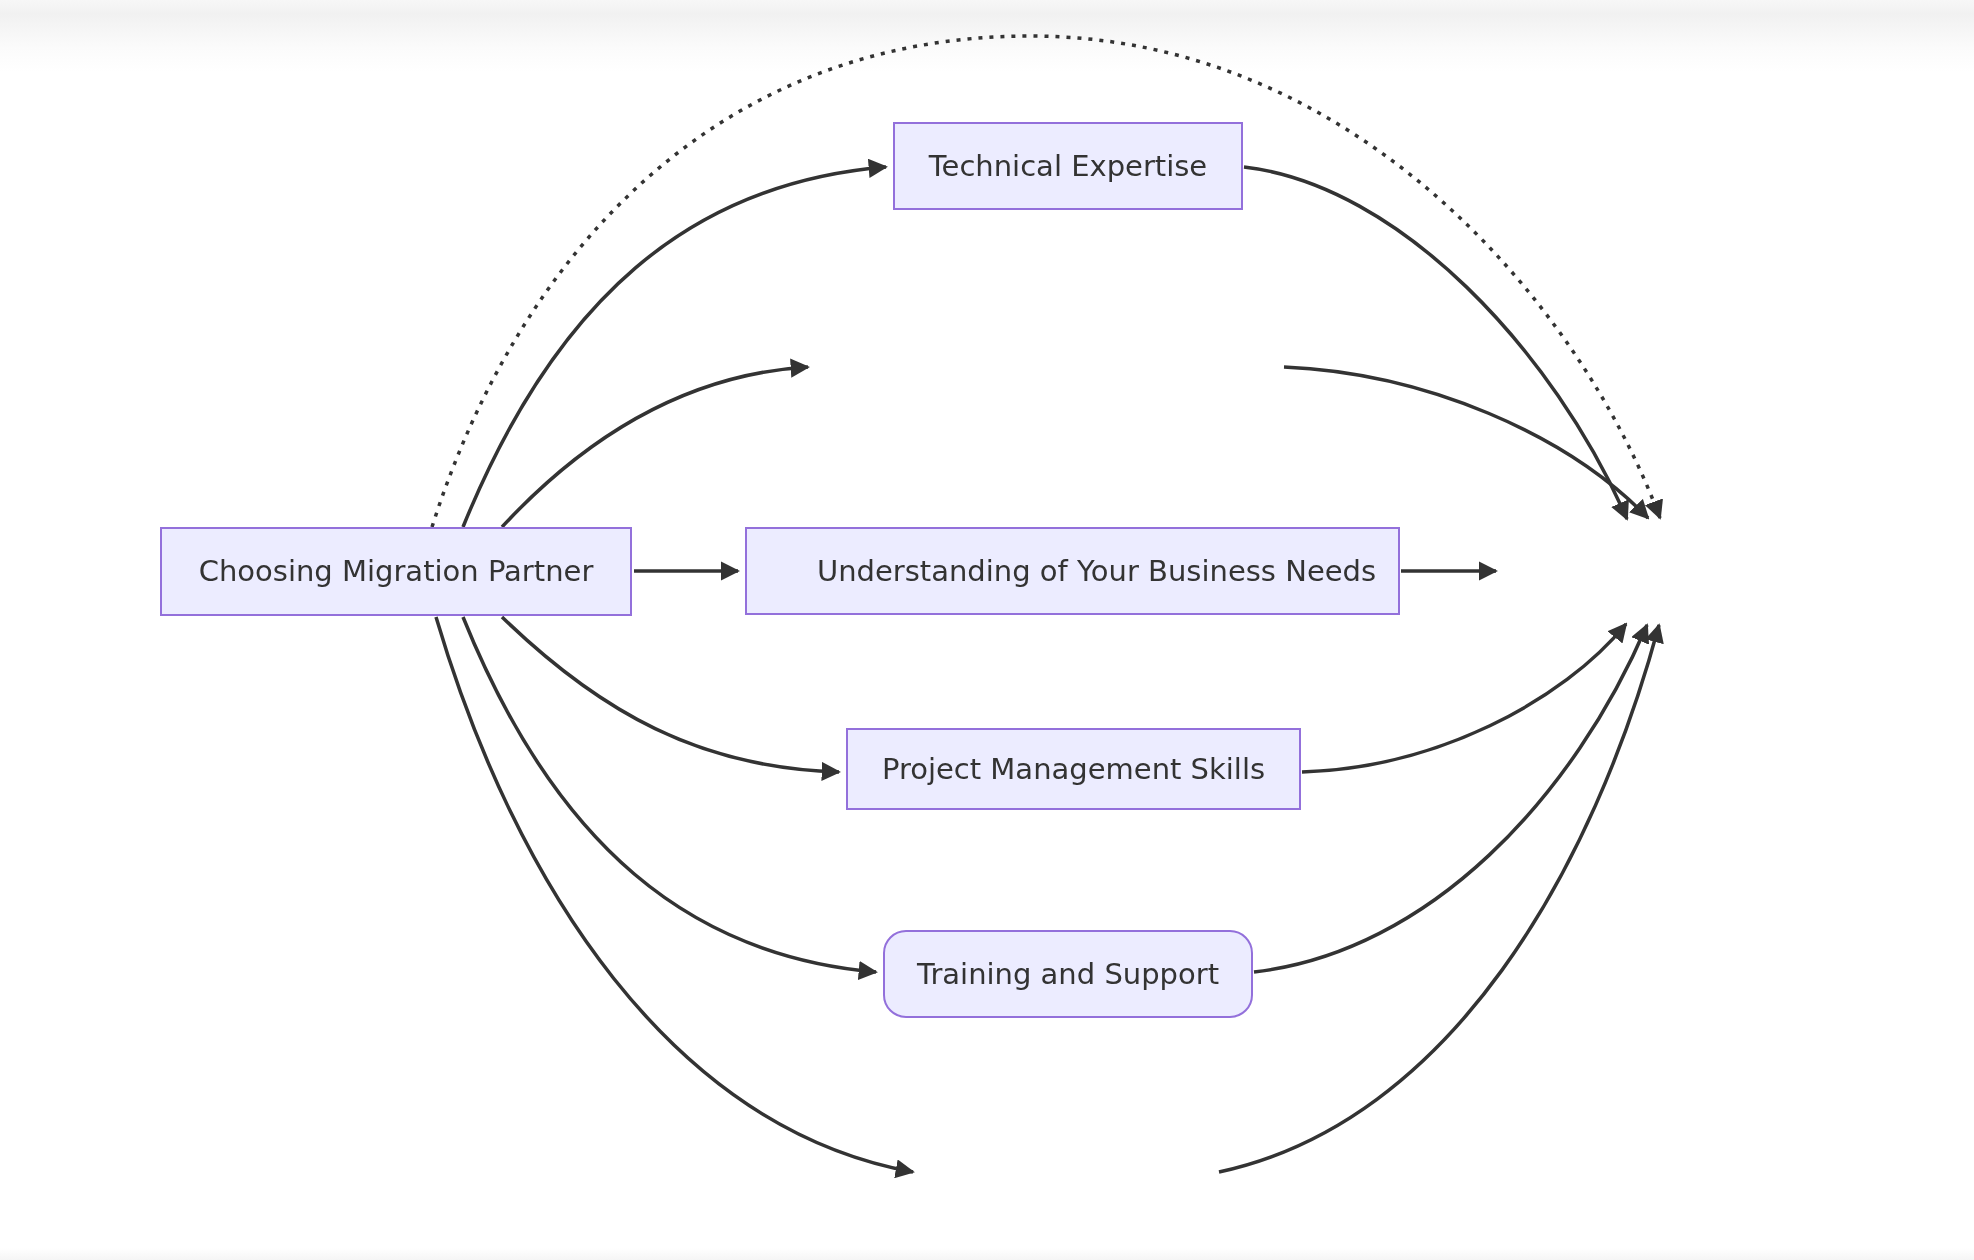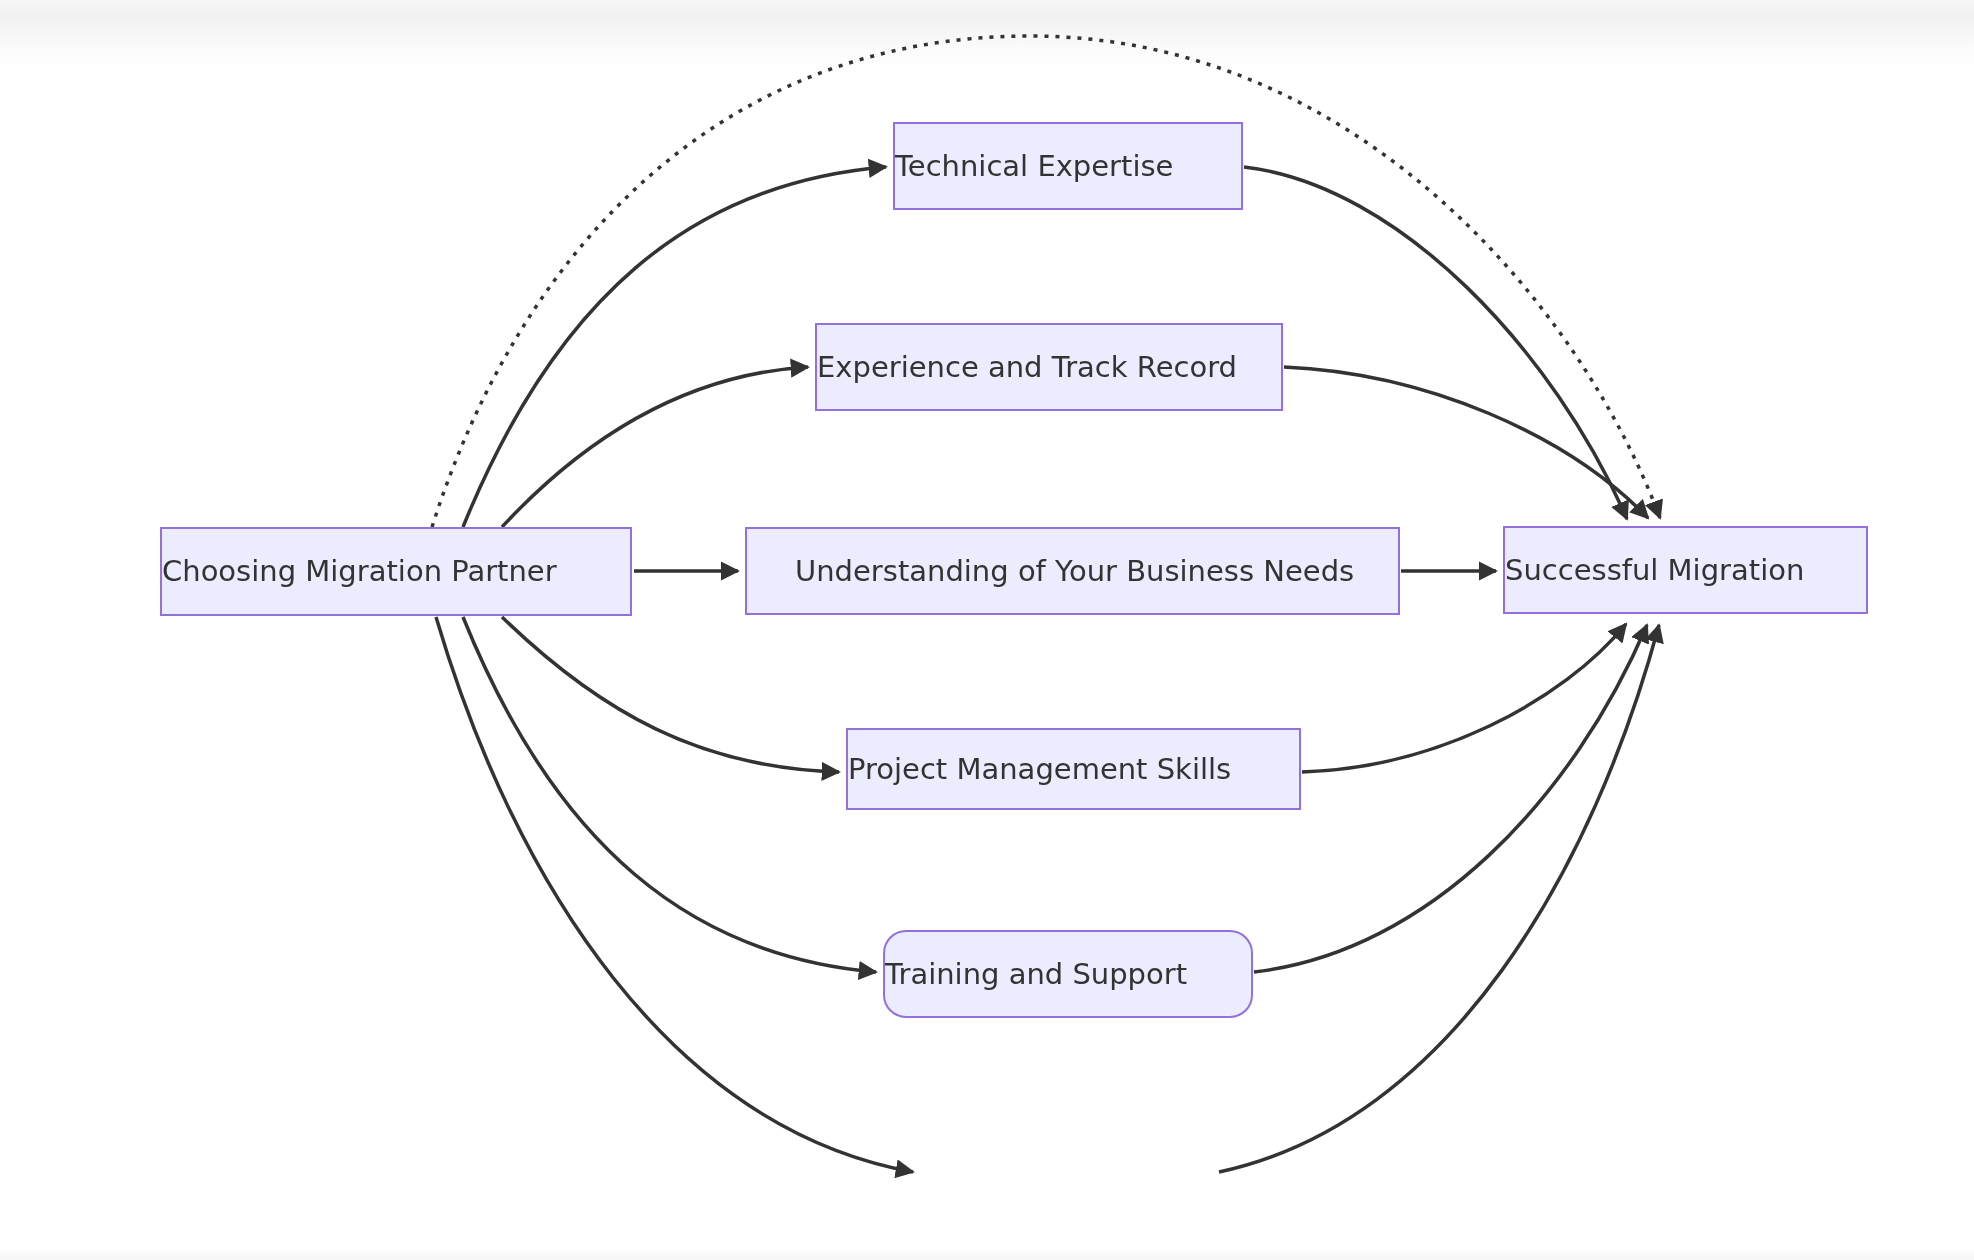--- a/index.html
+++ b/index.html
@@ -44,21 +44,21 @@
     stroke-dasharray: 4 7;
   }
   .node {
     position: absolute;
     box-sizing: border-box;
     background: #ececff;
     border: 2px solid #9370db;
     color: #333333;
     display: flex;
     align-items: center;
-    justify-content: flex-start;
+    justify-content: center;
     font-size: 29px;
     line-height: 1.2;
     white-space: nowrap;
     text-align: center;
   }
   #n-choosing      { left: 160px;  top: 527px;  width: 472px; height: 89px; }
   #n-technical     { left: 893px;  top: 122px;  width: 350px; height: 88px; }
   #n-experience    { left: 815px;  top: 323px;  width: 468px; height: 88px; }
   #n-understanding { left: 745px;  top: 527px;  width: 655px; height: 88px; padding-left: 48px; }
   #n-project       { left: 846px;  top: 728px;  width: 455px; height: 82px; }
@@ -96,28 +96,22 @@
     <path class="edge" d="M 1254 972 C 1430 952, 1574 796, 1647 625" marker-end="url(#arrowhead)"></path>
     <path class="edge" d="M 1219 1172 C 1452 1122, 1594 866, 1659 625" marker-end="url(#arrowhead)"></path>
   </svg>
 
   <div class="node" id="n-choosing">
     <span>Choosing Migration Partner</span>
   </div>
   <div class="node" id="n-technical">
     <span>Technical Expertise</span>
   </div>
-  <div class="node" id="n-experience">
-    <span>Experience and Track Record</span>
-  </div>
   <div class="node" id="n-understanding">
     <span>Understanding of Your Business Needs</span>
   </div>
   <div class="node" id="n-project">
     <span>Project Management Skills</span>
   </div>
   <div class="node" id="n-training">
     <span>Training and Support</span>
   </div>
-  <div class="node" id="n-successful">
-    <span>Successful Migration</span>
-  </div>
 </div>
 
 </body></html>

